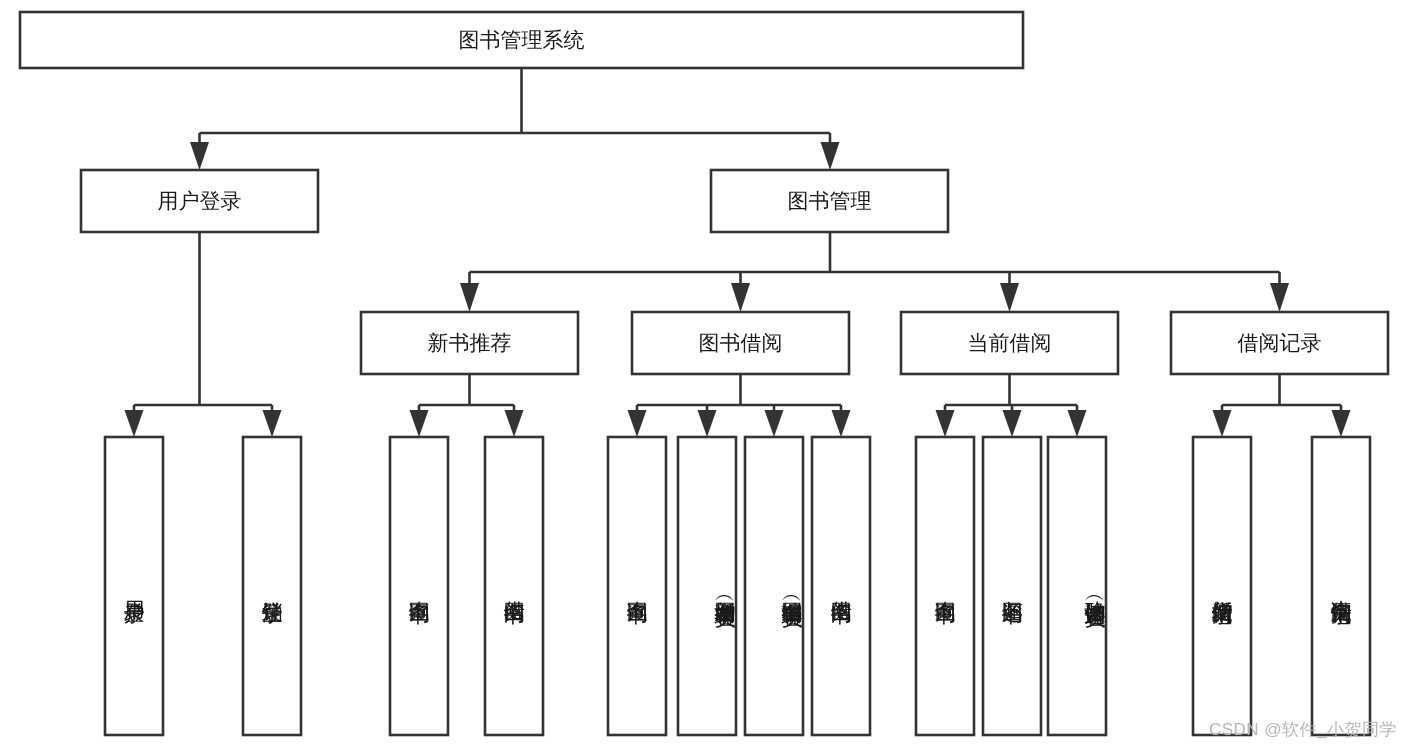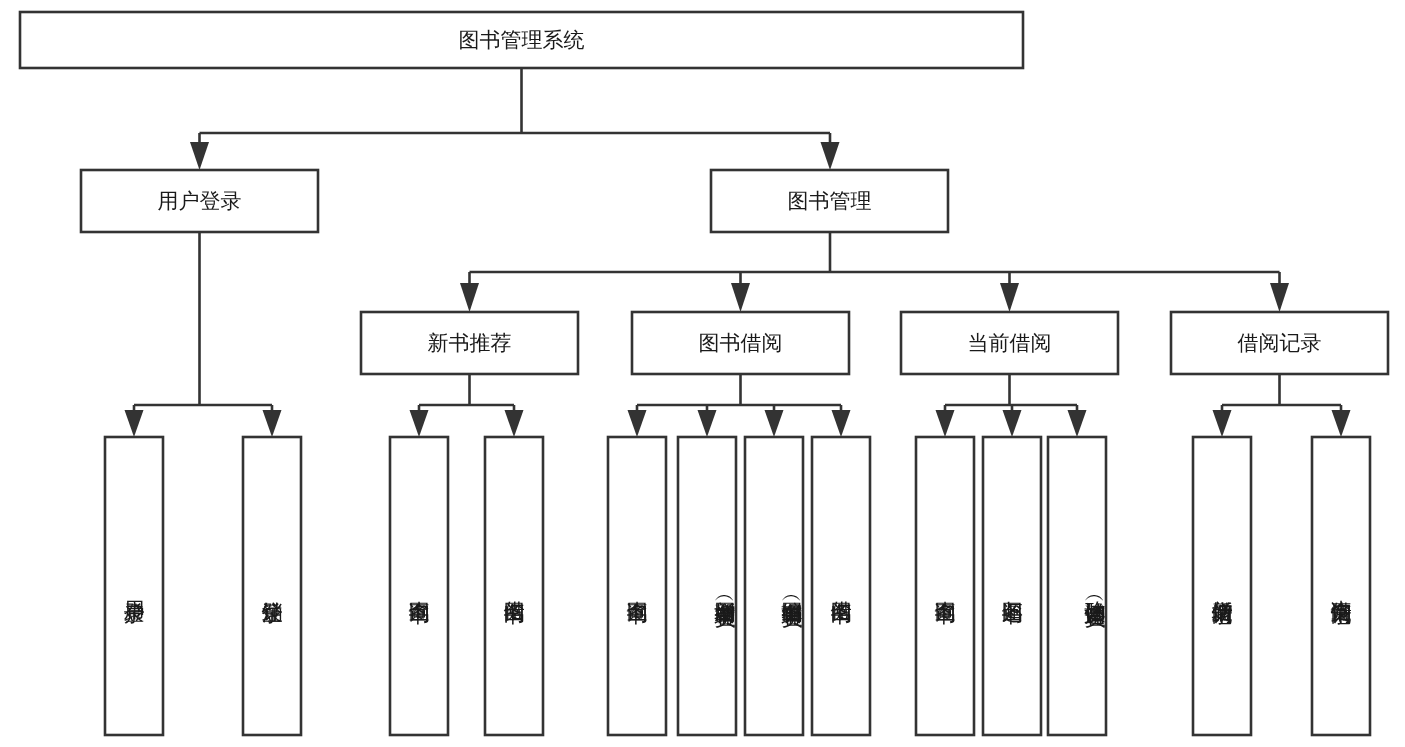--- a/index.html
+++ b/index.html
@@ -217,14 +217,15 @@
   <div class="node-label-v" style="left:745px; top:443px; width:58px; height:290px;">编辑图书（管理员）</div>
   <div class="node-label-v vcenter" style="left:812px; top:437px; width:58px; height:298px;">借阅图书</div>
 
   <div class="node-label-v vcenter" style="left:916px; top:437px; width:58px; height:298px;">查询图书</div>
   <div class="node-label-v vcenter" style="left:983px; top:437px; width:58px; height:298px;">归还图书</div>
   <div class="node-label-v" style="left:1048px; top:443px; width:58px; height:290px;">确认归还（管理员）</div>
 
   <div class="node-label-v vcenter" style="left:1193px; top:437px; width:58px; height:298px;">新增借阅记录</div>
   <div class="node-label-v vcenter" style="left:1312px; top:437px; width:58px; height:298px;">查询借阅记录</div>
 
+  <div class="watermark">CSDN @软件_小贺同学</div>
 
 </div>
 
 </body></html>

